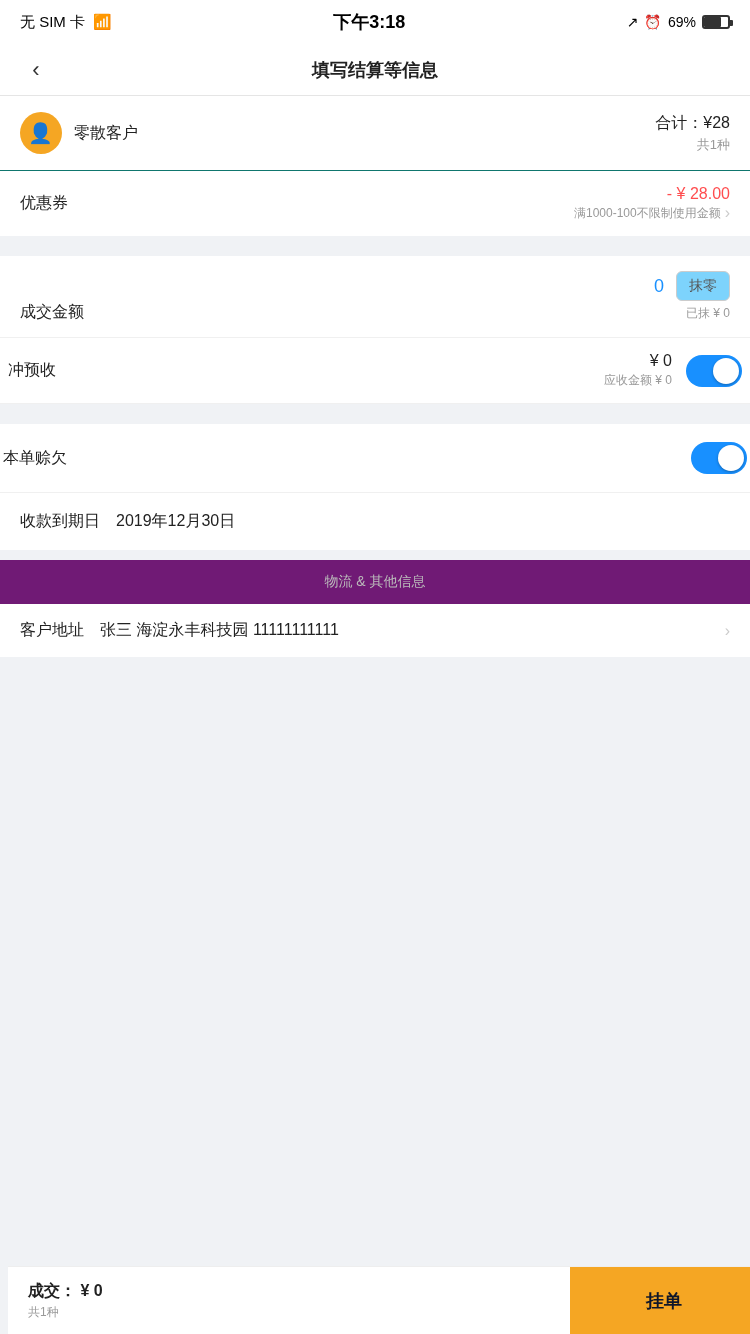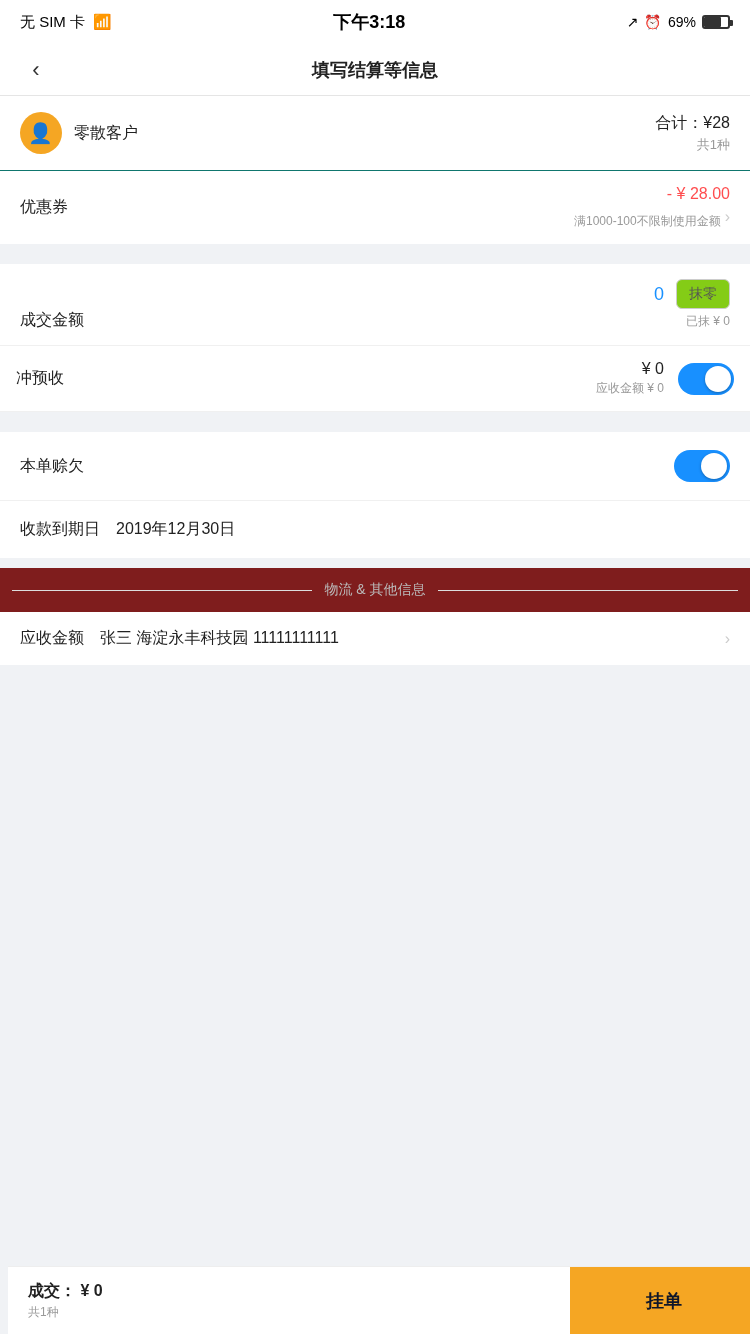--- a/index.html
+++ b/index.html
@@ -98,21 +98,21 @@
     
     .coupon-row {
       padding: 14px 20px;
       display: flex;
       align-items: center;
       justify-content: space-between;
       border-top: 1px solid #0f766e;
     }
     .coupon-label { font-size: 16px; color: #222; }
     .coupon-discount { font-size: 16px; color: #ff4d4f; font-weight: 500; }
-    .coupon-desc { font-size: 12px; color: #999; margin-top: 10px; }
+    .coupon-desc { font-size: 12px; color: #999; margin-top: 2px; }
     .chevron-right { color: #ccc; font-size: 16px; }
 
     
     .divider-section {
       background: #f0f2f5;
       height: 10px;
     }
 
     
     .form-row {
@@ -130,21 +130,21 @@
       font-size: 18px;
       color: #1890ff;
       font-weight: 500;
     }
     .round-zero-btn {
       border: 1px solid #ccc;
       border-radius: 6px;
       padding: 5px 12px;
       font-size: 14px;
       color: #555;
-      background: #84cc16;
+      background: #7dd3fc;
       cursor: pointer;
     }
     .already-zeroed { font-size: 12px; color: #999; margin-top: 4px; }
 
     .form-right-col { text-align: right; }
 
     
     .toggle {
       width: 56px; height: 32px; border-radius: 16px;
       background: #1890ff;
@@ -156,61 +156,62 @@
       position: absolute;
       right: 3px; top: 3px;
       width: 26px; height: 26px;
       border-radius: 50%;
       background: #fff;
       box-shadow: 0 1px 3px rgba(0,0,0,0.3);
     }
 
     
     .chong-row {
-      padding: 14px 16px;
+      padding: 14px 8px;
       display: flex;
       align-items: center;
       justify-content: space-between;
       border-bottom: 1px solid #f0f0f0;
       background: #fff;
     }
     .chong-label { font-size: 16px; color: #222; }
     .chong-right { display: flex; align-items: center; gap: 14px; }
     .chong-amounts { text-align: right; }
     .chong-amount-val { font-size: 16px; color: #222; font-weight: 500; }
     .chong-amount-sub { font-size: 12px; color: #999; margin-top: 2px; }
 
     
     .debit-row {
-      padding: 18px 20px;
+      padding: 18px 3px;
       display: flex;
       align-items: center;
       justify-content: space-between;
       background: #fff;
       border-bottom: 1px solid #f0f0f0;
     }
     .debit-label { font-size: 16px; color: #222; }
 
     
     .due-date-row {
       padding: 18px 20px;
       background: #fff;
       display: flex;
       align-items: center;
     }
     .due-label { font-size: 16px; color: #222; margin-right: 16px; }
     .due-date { font-size: 16px; color: #222; }
 
     
     .logistics-divider {
-      background: #7f1d1d;
+      background: #701a75;
       height: 44px;
       display: flex;
       align-items: center;
       justify-content: space-between;
+      flex-direction: column;
     }
     .logistics-text { font-size: 14px; color: #bbb; }
     .logistics-line {
       flex: 1;
       height: 1px;
       background: #ddd;
       margin: 0 12px;
     }
 
     
@@ -357,21 +358,21 @@
 </div>
 
 <div class="logistics-divider">
   <div class="logistics-line"></div>
   <span class="logistics-text">物流 &amp; 其他信息</span>
   <div class="logistics-line"></div>
 </div>
 
 <div class="section">
   <div class="address-row">
-    <span class="address-key">应收金额</span>
+    <span class="address-key">客户地址</span>
     <span class="address-val">张三 海淀永丰科技园 11111111111</span>
     <span class="address-chevron">›</span>
   </div>
 </div>
 
 <div class="bottom-spacer"></div>
 
 <div class="bottom-bar">
   <div class="bottom-summary">
     <div class="bottom-deal">

